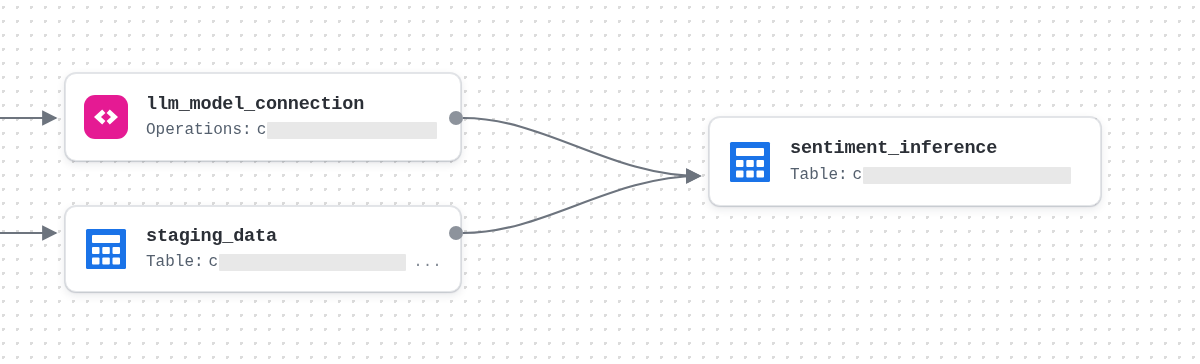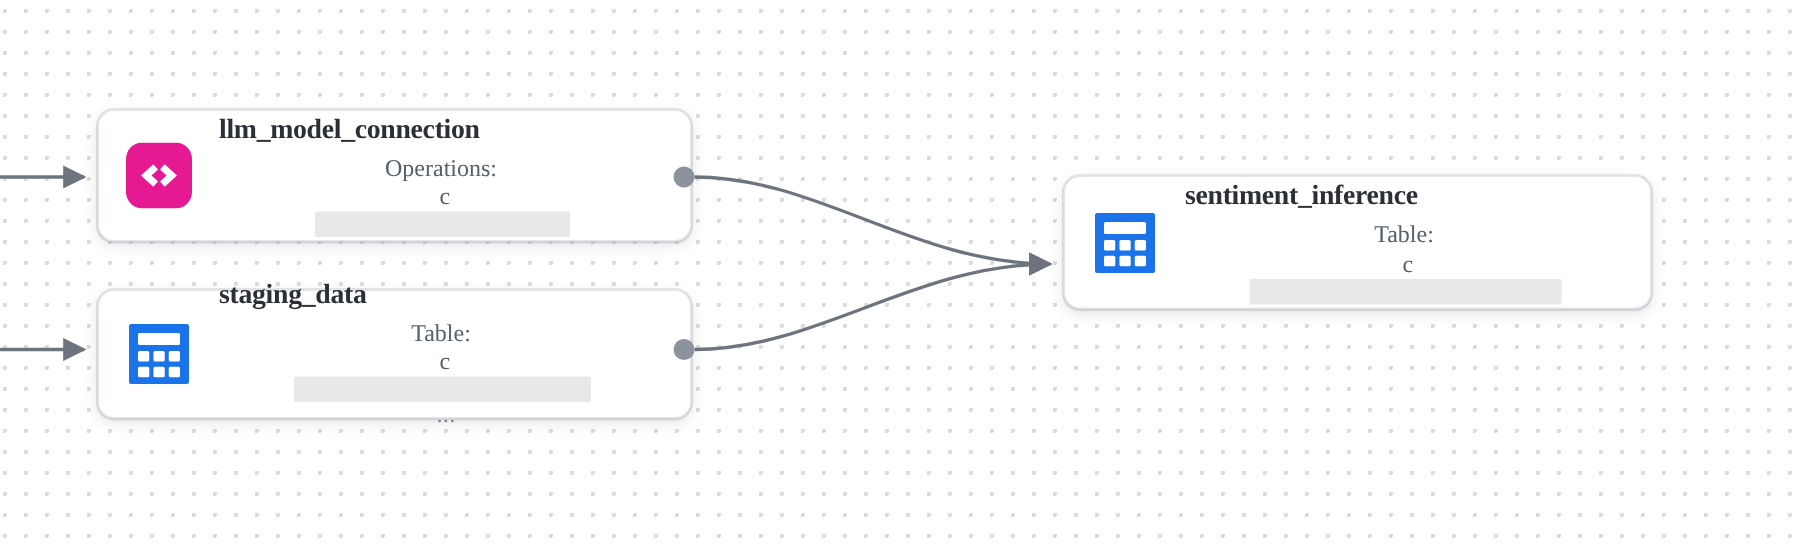--- a/index.html
+++ b/index.html
@@ -9,21 +9,21 @@
   }
   #canvas {
     position: relative;
     width: 1200px;
     height: 364px;
     overflow: hidden;
     background-color: #ffffff;
     background-image: radial-gradient(circle at 1px 1px, #dcdcdc 1.6px, transparent 1.7px);
     background-size: 14px 14px;
     background-position: 2px 6px;
-    font-family: Liberation Serif, serif;
+    font-family: Liberation Mono, monospace;
   }
 
   
   #edges {
     position: absolute;
     left: 0;
     top: 0;
     width: 1200px;
     height: 364px;
     pointer-events: none;
@@ -37,21 +37,21 @@
     border-radius: 11px;
     border: 1px solid #e3e5e8;
     box-shadow: 0 1px 2px rgba(22,30,47,0.10),
                 0 3px 10px rgba(22,30,47,0.10),
                 0 0 0 1px rgba(190,196,204,0.35);
     display: flex;
     align-items: center;
     padding: 0 18px;
   }
   .node-llm       { left: 65px;  top: 73px;  width: 396px; height: 88px; }
-  .node-staging   { left: 65px;  top: 193px; width: 396px; height: 86px; }
+  .node-staging   { left: 65px;  top: 206px; width: 396px; height: 86px; }
   .node-sentiment { left: 709px; top: 117px; width: 392px; height: 89px; }
 
   .node-icon {
     flex: 0 0 auto;
     width: 44px;
     height: 44px;
     margin-right: 18px;
     display: flex;
     align-items: center;
     justify-content: center;
@@ -72,21 +72,20 @@
     white-space: nowrap;
   }
   .node-sub {
     margin-top: 5px;
     font-size: 16px;
     color: #55606e;
     line-height: 1.2;
     display: flex;
     align-items: center;
     white-space: nowrap;
-    flex-direction: column;
   }
   .redacted {
     display: inline-block;
     height: 17px;
     background: #e8e8e8;
     border-radius: 1px;
     margin-left: 1px;
     vertical-align: middle;
   }
   .r-ops  { width: 170px; }

